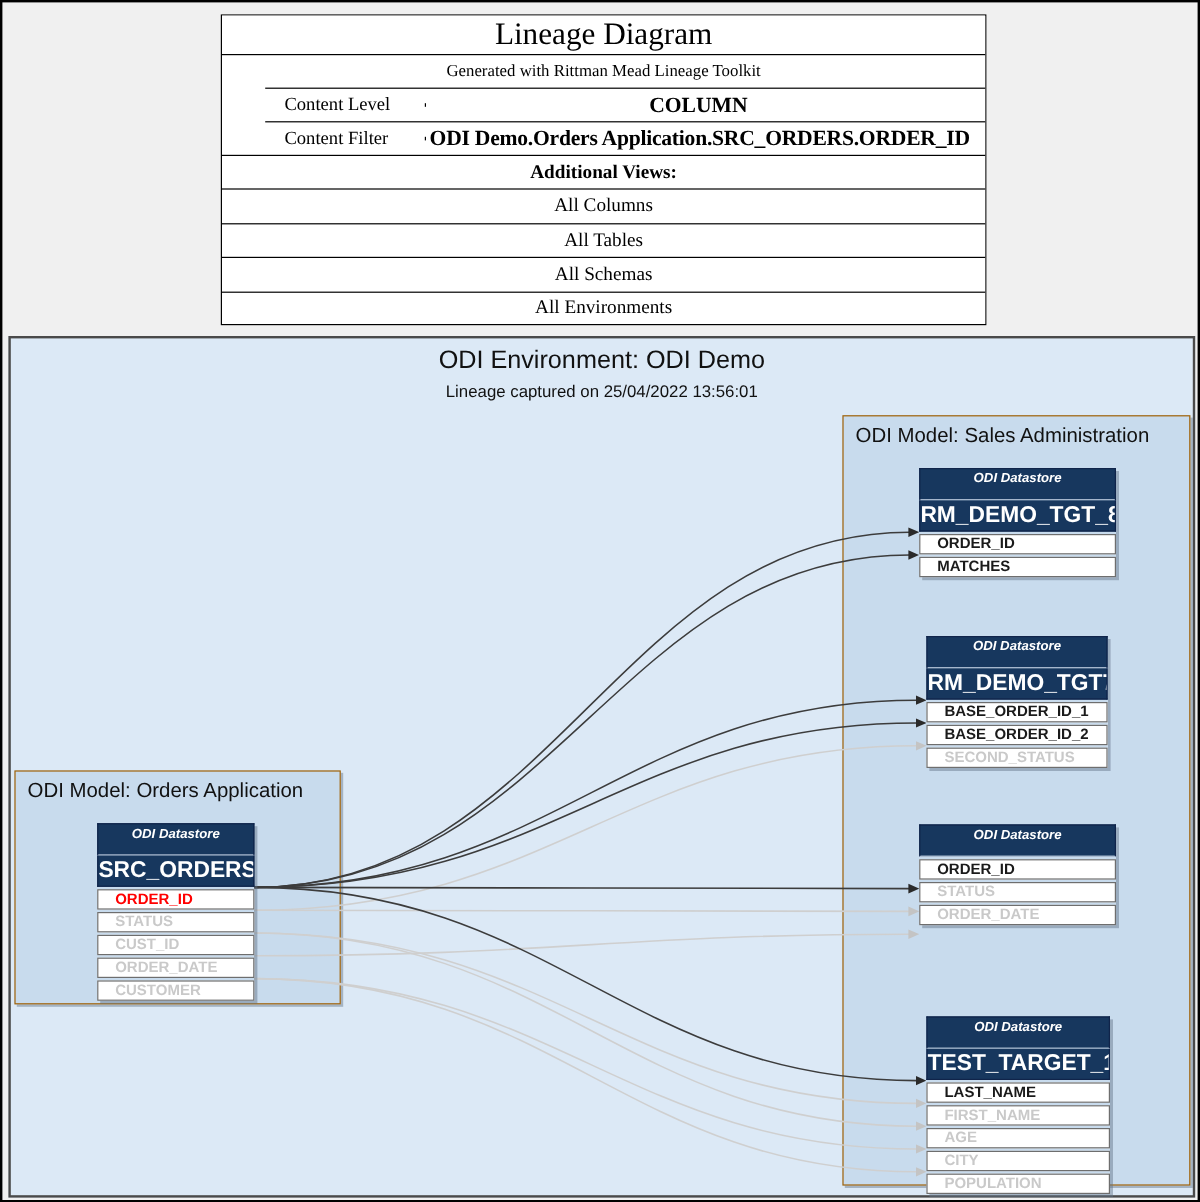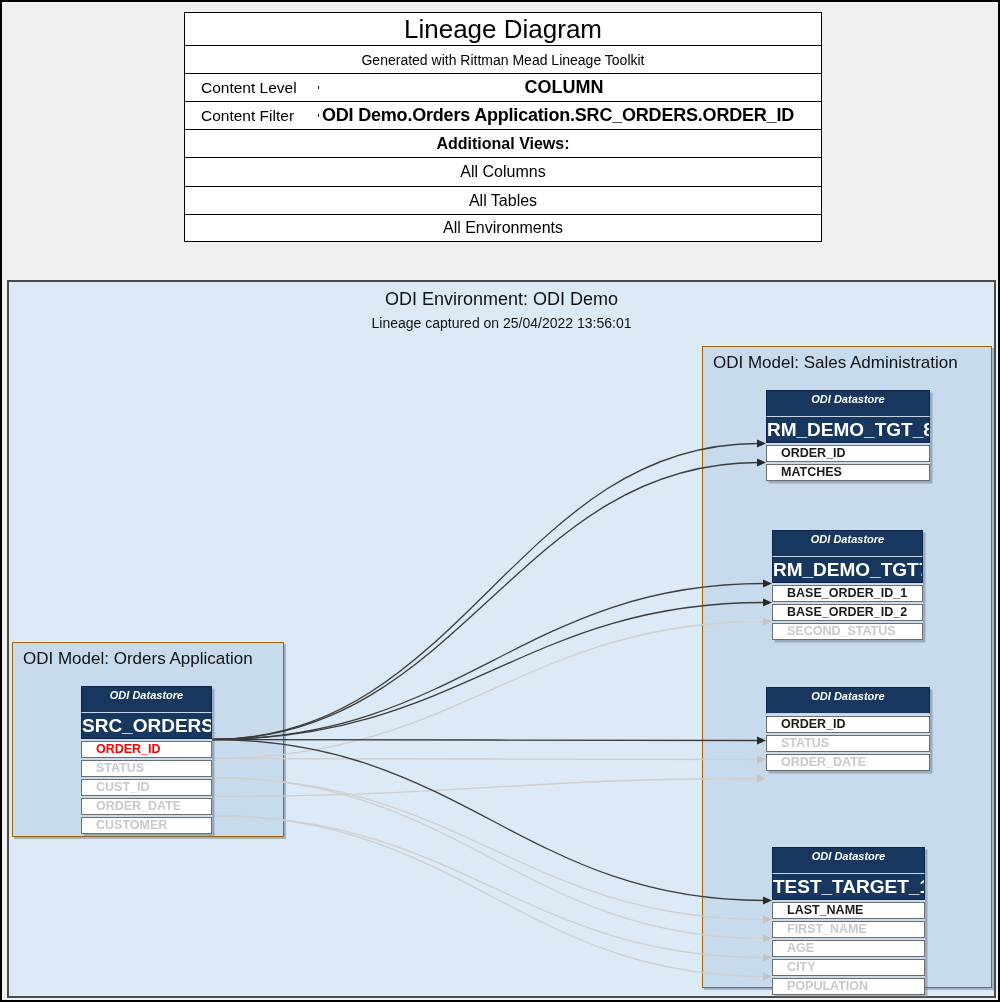--- a/index.html
+++ b/index.html
@@ -6,38 +6,38 @@
   .screen{
     position:relative; width:1000px; height:1002px; box-sizing:border-box;
     background:#f0f0f0; border:2px solid #000; overflow:hidden;
     font-family:"Liberation Sans","DejaVu Sans",sans-serif; color:#000;
   }
   
   .header-table{
     position:absolute; left:182px; top:10px; width:638px; box-sizing:border-box;
     border:1px solid #000; background:#fff; z-index:5;
   }
-  .ht-row{display:flex; align-items:center; justify-content:center; box-sizing:border-box; background:#fff;}
+  .ht-row{display:flex; align-items:center; justify-content:center; box-sizing:border-box; background:#fff;font-family:Liberation Serif, serif;}
   .ht-row + .ht-row{border-top:1px solid #000;}
   .ht-title{height:32px; font-size:26px;}
   .ht-sub{height:28px; font-size:14px;}
-  .ht-split{justify-content:flex-start; padding:12px;}
+  .ht-split{justify-content:flex-start; padding:12px;margin-left:36px;}
   .ht-label{width:122px; align-self:stretch; display:flex; align-items:center;
     padding-left:4px; border-right:1px solid #000; font-size:15.5px; box-sizing:border-box; flex:none;}
   .ht-value{flex:1; font-size:18px; font-weight:700; display:flex; align-items:center;}
   .ht-value.center{justify-content:center;}
   .ht-value.left{justify-content:flex-start; padding-left:3px; letter-spacing:-0.2px;}
   .ht-views-head{height:28px; font-size:16px; font-weight:700;}
   .ht-link{height:29px; font-size:16px; cursor:pointer;}
   
   .env{
     position:absolute; left:5px; top:278px; width:989px; height:718px; box-sizing:border-box;
     background:#dce9f6; border:2px solid #4a4a4a; z-index:1; text-align:center;
   }
-  .env-title{padding-top:7px; font-size:18px; color:#111;}
+  .env-title{padding-top:7px; font-size:21px; color:#111;}
   .env-subtitle{padding-top:5px; font-size:14px; color:#111;}
   
   .model{
     position:absolute; box-sizing:border-box; background:#c8dbed; border:1px solid #a16207;
     box-shadow:2px 2px 0 rgba(96,112,132,0.45); z-index:2;
   }
   .model-title{padding:6px 0 0 10px; font-size:17px; color:#111; text-align:left; white-space:nowrap;}
   
   .edges-svg{position:absolute; left:0; top:0; z-index:3; pointer-events:none;}
   .edge-active{fill:none; stroke:#3c3c3c; stroke-width:1.3;}
@@ -76,20 +76,21 @@
       <div class="ht-label">Content Level</div>
       <div class="ht-value center">COLUMN</div>
     </div>
     <div class="ht-row ht-split" style="height:28px">
       <div class="ht-label">Content Filter</div>
       <div class="ht-value left">ODI Demo.Orders Application.SRC_ORDERS.ORDER_ID</div>
     </div>
     <div class="ht-row ht-views-head">Additional Views:</div>
     <div class="ht-row ht-link">All Columns</div>
     <div class="ht-row ht-link" style="height:28px">All Tables</div>
+    <div class="ht-row ht-link">All Schemas</div>
     <div class="ht-row ht-link" style="height:27px">All Environments</div>
   </div>
 
   <div class="env">
     <div class="env-title">ODI Environment: ODI Demo</div>
     <div class="env-subtitle">Lineage captured on 25/04/2022 13:56:01</div>
   </div>
 
   <div class="model" style="left:10px; top:640px; width:272px; height:195px">
     <div class="model-title">ODI Model: Orders Application</div>

